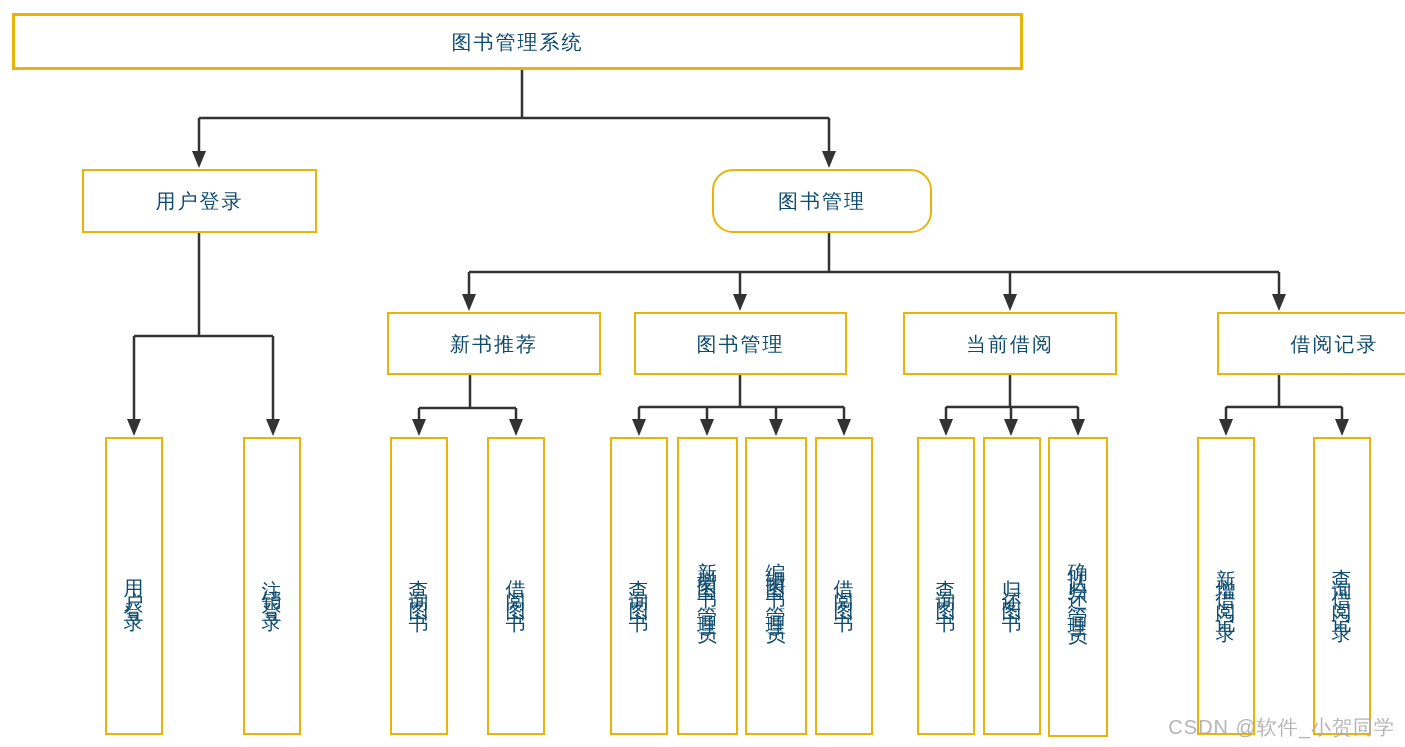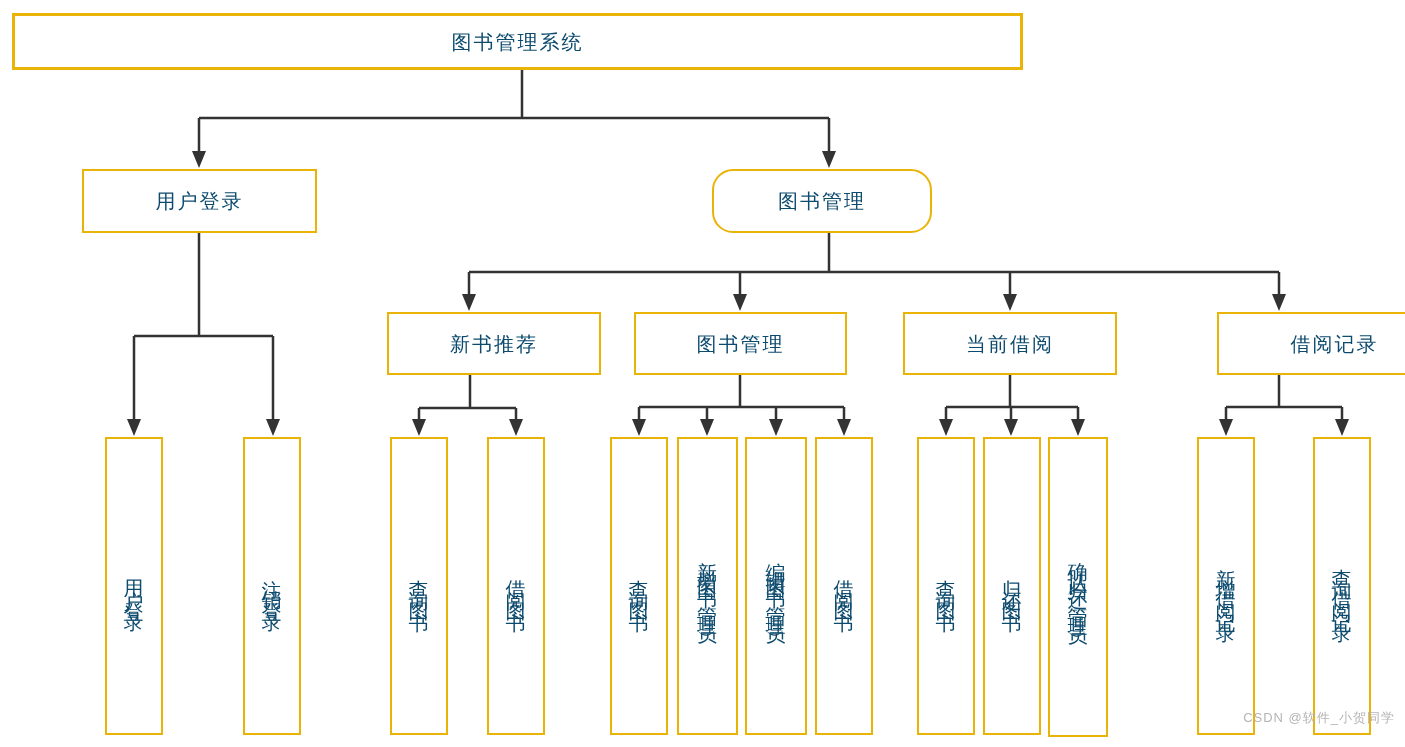--- a/index.html
+++ b/index.html
@@ -33,22 +33,22 @@
     text-orientation:mixed;
     font-size:20px;
     letter-spacing:11px;
     line-height:1;
     white-space:nowrap;
   }
   .leaf-long .vlabel{letter-spacing:9px;}
   #watermark{
     position:absolute;
     right:10px;
-    bottom:20px;
-    font-size:13px;
+    bottom:6px;
+    font-size:20px;
     letter-spacing:1px;
     color:rgba(173,173,173,0.9);
     z-index:10;
     white-space:nowrap;
     margin-left:47px;
   }
 </style>
 </head>
 <body>
 

